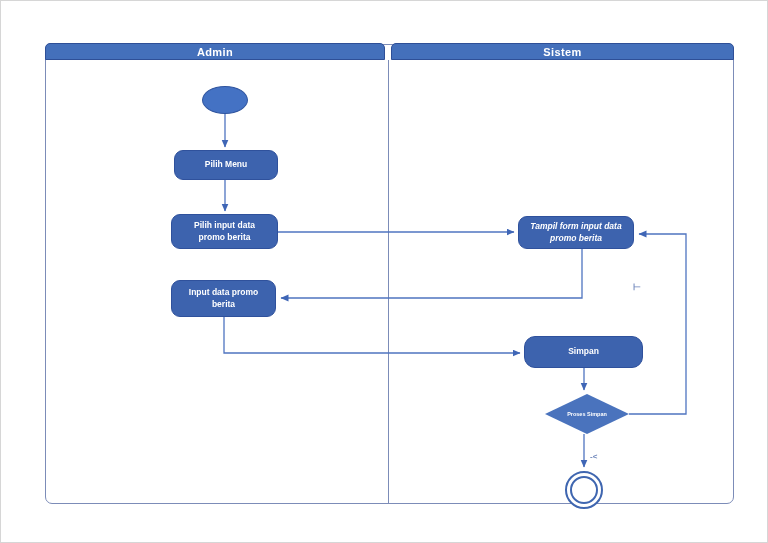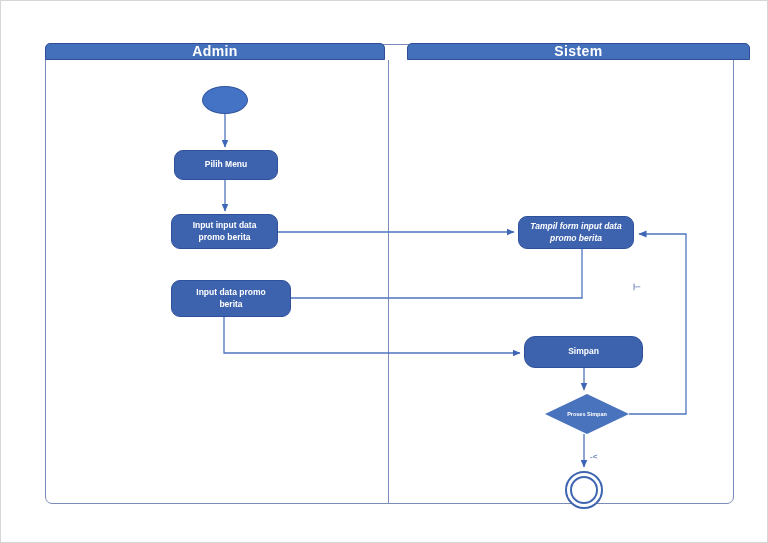--- a/index.html
+++ b/index.html
@@ -12,40 +12,40 @@
     position:absolute;left:44px;top:43px;width:689px;height:460px;
     border:1.5px solid #7c8cb8;border-radius:7px;background:#fff;box-sizing:border-box;z-index:0;
   }
   .lane-divider{
     position:absolute;left:387px;top:59px;width:0;height:444px;
     border-left:1.5px solid #7c8cb8;z-index:0;
   }
   .lane-header{
     position:absolute;top:42px;height:17px;background:#4470bb;
     border:1px solid #2e4f97;border-radius:5px 5px 0 0;box-sizing:border-box;
-    color:#fff;font-size:14px;font-weight:bold;letter-spacing:.4px;
-    display:flex;align-items:flex-end;justify-content:center;z-index:1;
+    color:#fff;font-size:11px;font-weight:bold;letter-spacing:.4px;
+    display:flex;align-items:center;justify-content:center;z-index:1;
   }
   .lane-header.admin{left:44px;width:340px;}
-  .lane-header.sistem{left:406px;width:343px;}
+  .lane-header.sistem{left:390px;width:343px;}
   svg.connectors{position:absolute;left:0;top:0;width:768px;height:543px;z-index:2;}
   .node{position:absolute;z-index:3;box-sizing:border-box;}
   .task{
     background:#3d63ae;border:1px solid #2f519c;border-radius:9px;
     color:#fff;font-size:8.5px;font-weight:bold;line-height:1.3;
     display:flex;align-items:center;justify-content:center;text-align:center;
     padding:4px 5px;white-space:pre-line;
   }
   .start-ellipse{
     left:201px;top:85px;width:46px;height:28px;border-radius:50%;
     background:#4472c4;border:1.5px solid #30559f;
   }
   .pilih-menu{left:173px;top:149px;width:104px;height:30px;}
   .pilih-input{left:170px;top:213px;width:107px;height:35px;}
-  .input-data{left:170px;top:279px;width:120px;height:37px;}
+  .input-data{left:170px;top:279px;width:105px;height:37px;}
   .tampil-form{left:517px;top:215px;width:116px;height:33px;font-style:italic;}
   .simpan{left:523px;top:335px;width:119px;height:32px;border-radius:11px;}
   .diamond{
     left:544px;top:393px;width:84px;height:40px;background:#4a73bd;
     clip-path:polygon(50% 0,100% 50%,50% 100%,0 50%);
     color:#fff;font-size:5.5px;font-weight:bold;
     display:flex;align-items:center;justify-content:center;text-align:center;
   }
   .end-node{
     left:564px;top:470px;width:38px;height:38px;border-radius:50%;
@@ -90,21 +90,21 @@
     <path d="M583,433 L583,466" stroke="#4f74c0" stroke-width="1.3" marker-end="url(#arrow)"></path>
   </svg>
 
   <div class="node start-ellipse"></div>
 
   <div class="node task pilih-menu">
     <span>Pilih Menu</span>
   </div>
 
   <div class="node task pilih-input">
-    <span>Input input data
+    <span>Pilih input data
 promo berita</span>
   </div>
 
   <div class="node task input-data">
     <span>Input data promo
 berita</span>
   </div>
 
   <div class="node task tampil-form">
     <span>Tampil form input data

